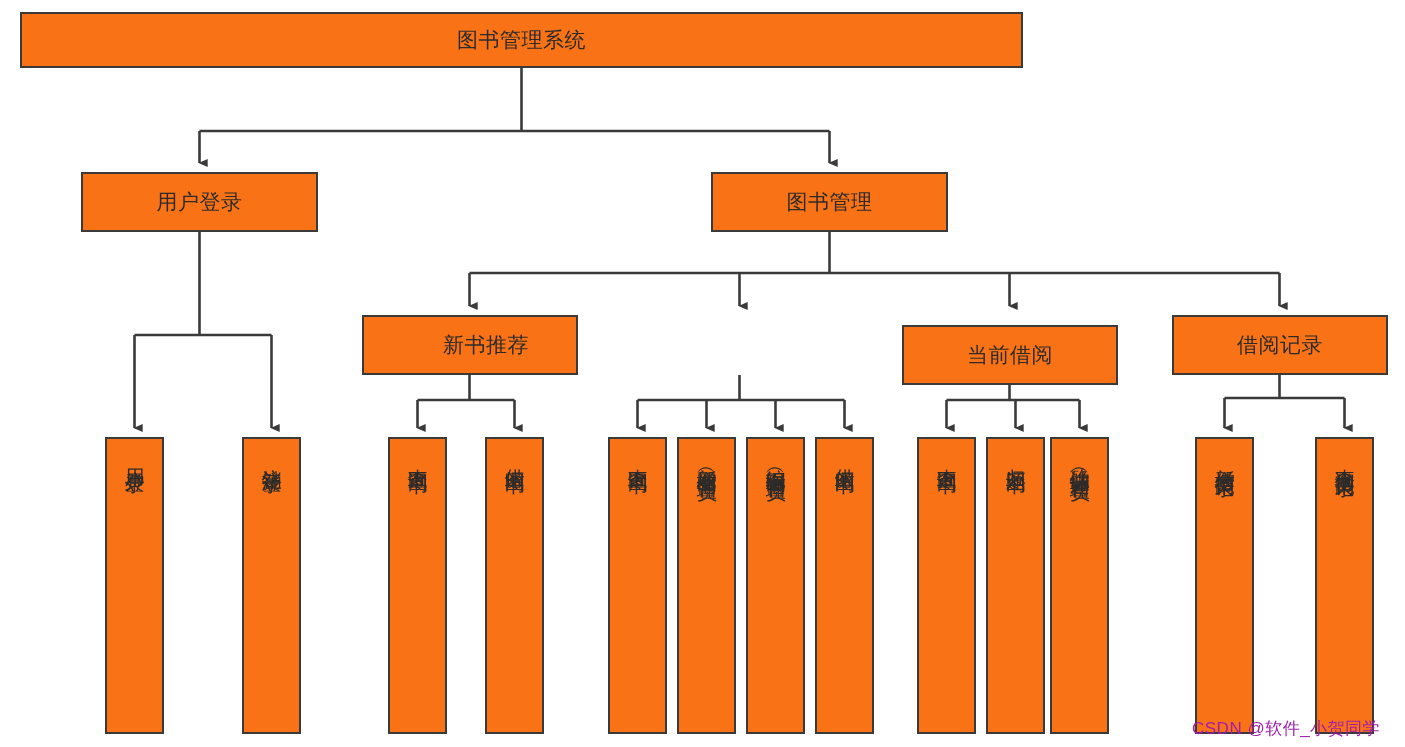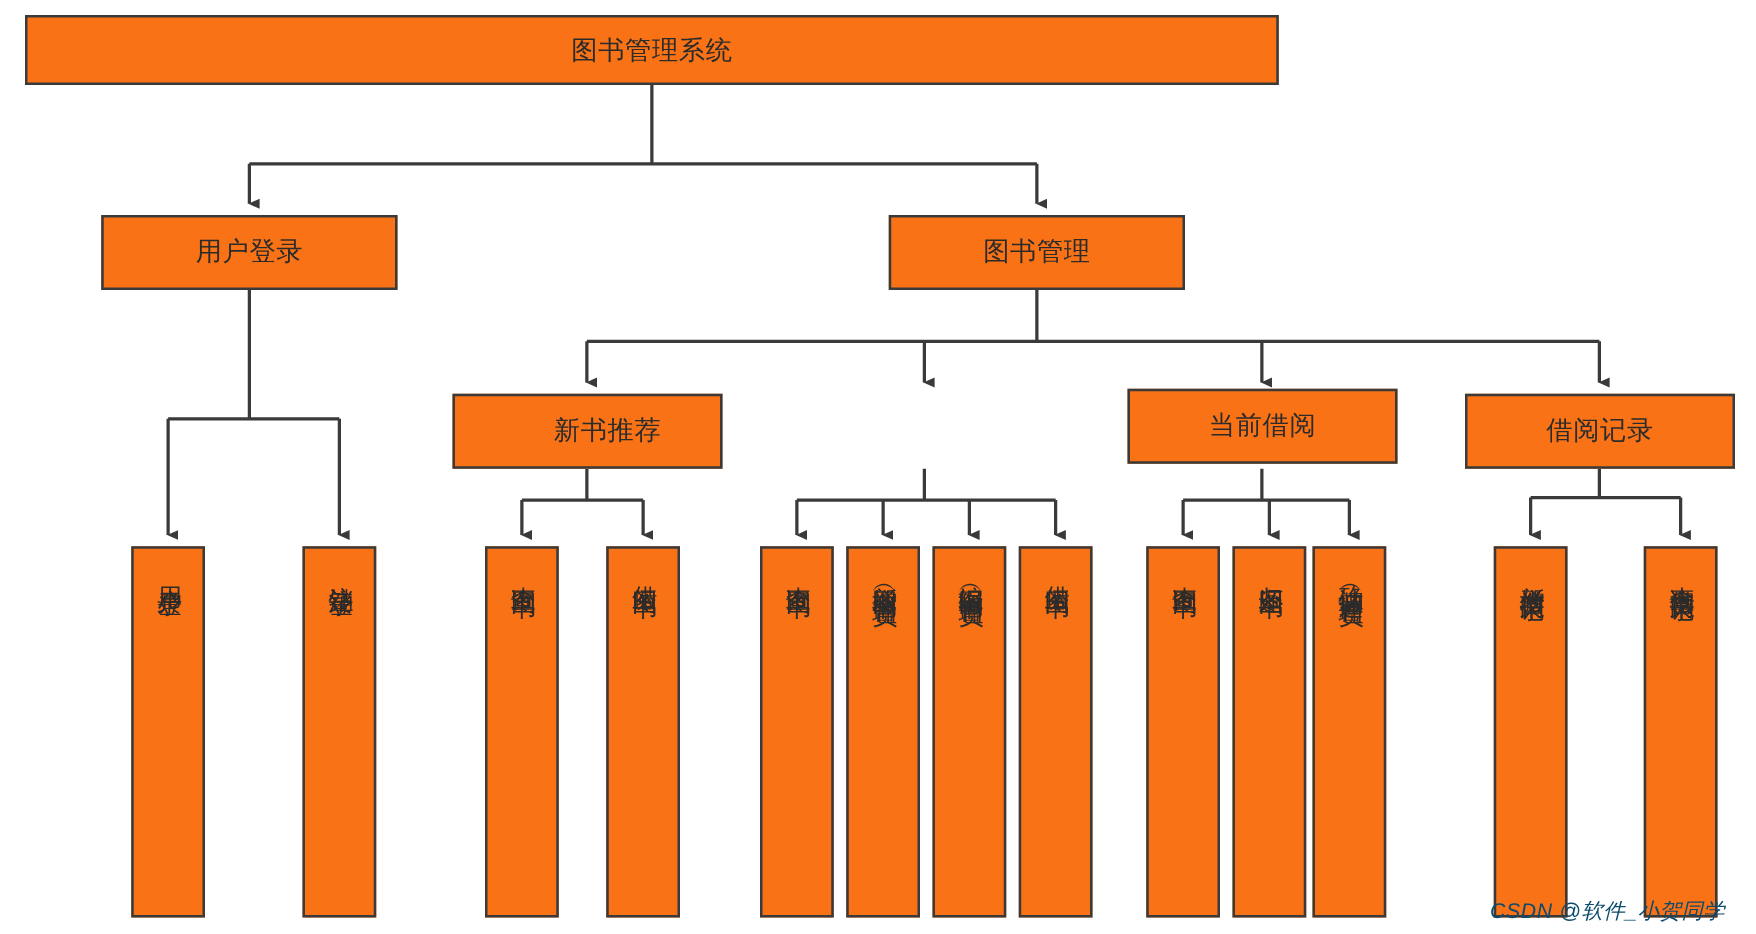--- a/index.html
+++ b/index.html
@@ -56,24 +56,23 @@
     text-orientation: upright;
     font-size: 20px;
     line-height: 1.08;
     letter-spacing: 2px;
     white-space: nowrap;
     color: #2b2b2b;
   }
   .watermark {
     position: absolute;
     font-size: 17px;
-    color: #0c4a6e;
+    color: #a21caf;
     letter-spacing: 0.5px;
     white-space: nowrap;
-    font-style: italic;
   }
 </style>
 </head>
 <body>
 
 <div id="canvas">
 
   <svg id="edges" viewBox="0 0 1405 747" xmlns="http://www.w3.org/2000/svg">
     <defs>
       <marker id="arrow" markerWidth="9" markerHeight="9" refX="4.2" refY="8.2" orient="auto" markerUnits="userSpaceOnUse">
@@ -135,21 +134,21 @@
 
   <div class="node horiz" style="left:711px; top:172px; width:237px; height:60px;">
     <span>图书管理</span>
   </div>
 
   <div class="node horiz" style="left:362px; top:315px; width:216px; height:60px;padding-left:32px;">
     <span>新书推荐</span>
   </div>
 
 
-  <div class="node horiz" style="left:902px; top:311px; width:216px; height:60px;">
+  <div class="node horiz" style="left:902px; top:325px; width:216px; height:60px;">
     <span>当前借阅</span>
   </div>
 
   <div class="node horiz" style="left:1172px; top:315px; width:216px; height:60px;">
     <span>借阅记录</span>
   </div>
 
   <div class="node vert" style="left:105px; top:437px; width:59px; height:297px;">
     <span class="vtext">用户登录</span>
   </div>

